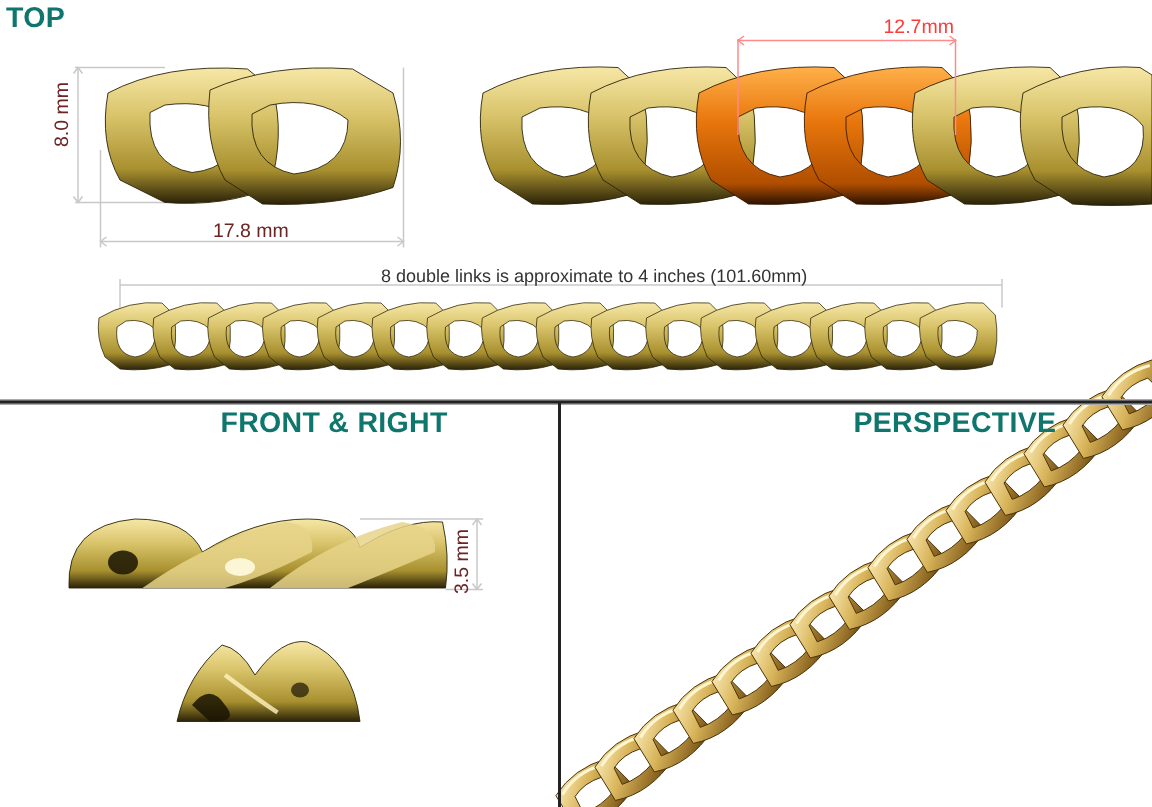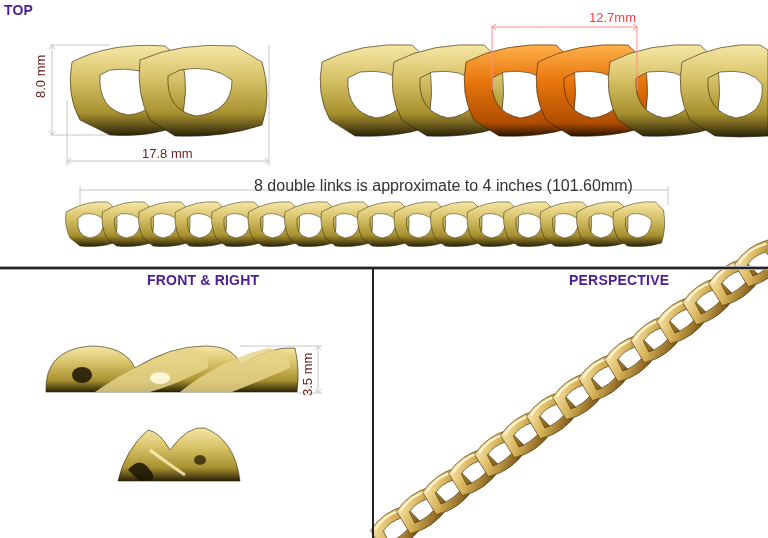--- a/index.html
+++ b/index.html
@@ -1,21 +1,21 @@
 <!DOCTYPE html>
 <html><head>
 <meta charset="utf-8">
 <style>
   html,body{margin:0;padding:0;background:#fff;}
   body{width:768px;height:538px;position:relative;overflow:hidden;font-family:"Liberation Sans",sans-serif;}
   .abs{position:absolute;}
-  .section-title{font-weight:bold;font-size:14px;color:#4c1d95;letter-spacing:0.2px;}
+  .section-title{font-weight:bold;font-size:19px;color:#0f766e;letter-spacing:0.2px;}
   .dim-text{color:#6b2424;font-size:13px;}
   .dim-red{color:#ff3a3a;font-size:13px;}
-  .cap-text{color:#333;font-size:16px;}
+  .cap-text{color:#333;font-size:12px;}
   .divider-h{position:absolute;left:0;top:267px;width:768px;height:2px;background:#222;box-shadow:0 -1px 0 #aaa,0 1px 0 #aaa;}
   .divider-v{position:absolute;left:372px;top:268px;width:2px;height:270px;background:#222;}
   svg{position:absolute;overflow:visible;}
 </style>
 </head>
 <body>
 
 <div class="abs section-title" style="left:4px;top:2px;">TOP</div>
 
 <svg width="768" height="538" style="left:0;top:0;">

